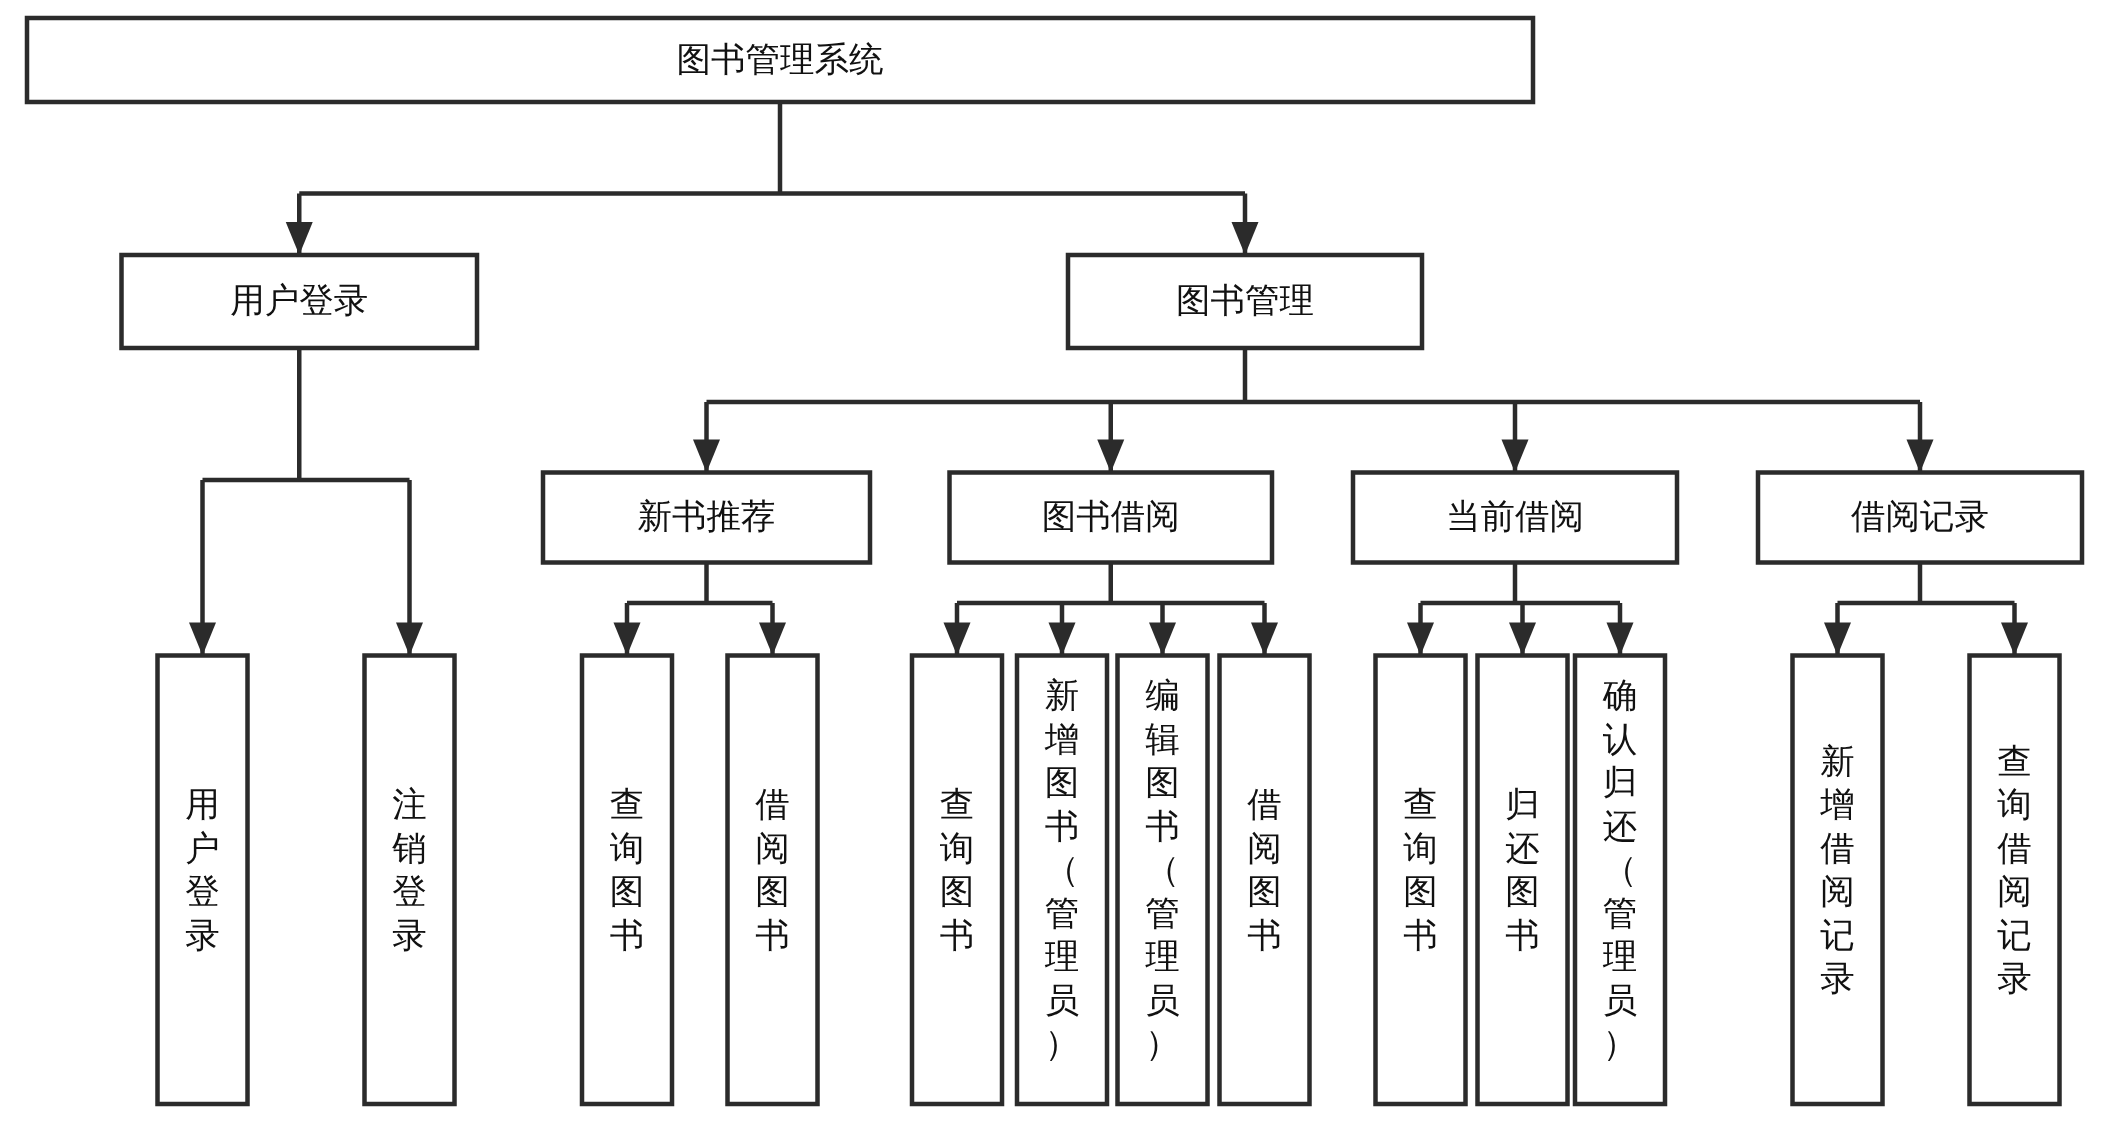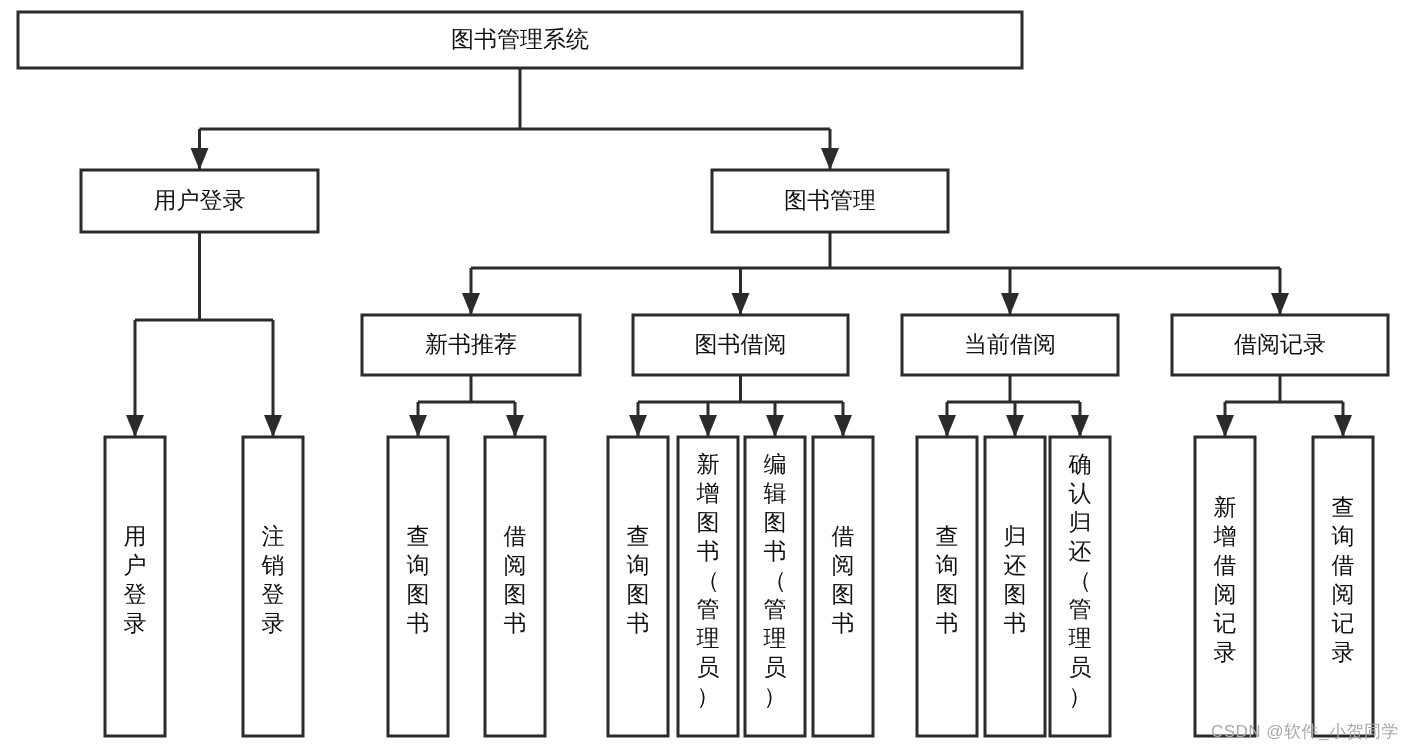--- a/index.html
+++ b/index.html
@@ -216,14 +216,13 @@
         <g>
           <rect x="1195" y="437" width="60" height="299" class="node-box"></rect>
           <text x="1225" class="node-label-v" text-anchor="middle"><tspan x="1225" y="515">新</tspan><tspan x="1225" y="544">增</tspan><tspan x="1225" y="573">借</tspan><tspan x="1225" y="602">阅</tspan><tspan x="1225" y="631">记</tspan><tspan x="1225" y="660">录</tspan></text>
         </g>
         <g>
           <rect x="1313" y="437" width="60" height="299" class="node-box"></rect>
           <text x="1343" class="node-label-v" text-anchor="middle"><tspan x="1343" y="515">查</tspan><tspan x="1343" y="544">询</tspan><tspan x="1343" y="573">借</tspan><tspan x="1343" y="602">阅</tspan><tspan x="1343" y="631">记</tspan><tspan x="1343" y="660">录</tspan></text>
         </g>
       </g>
   </svg>
-  <div class="watermark">CSDN @软件_小贺同学</div>
 </div>
 
 </body></html>

